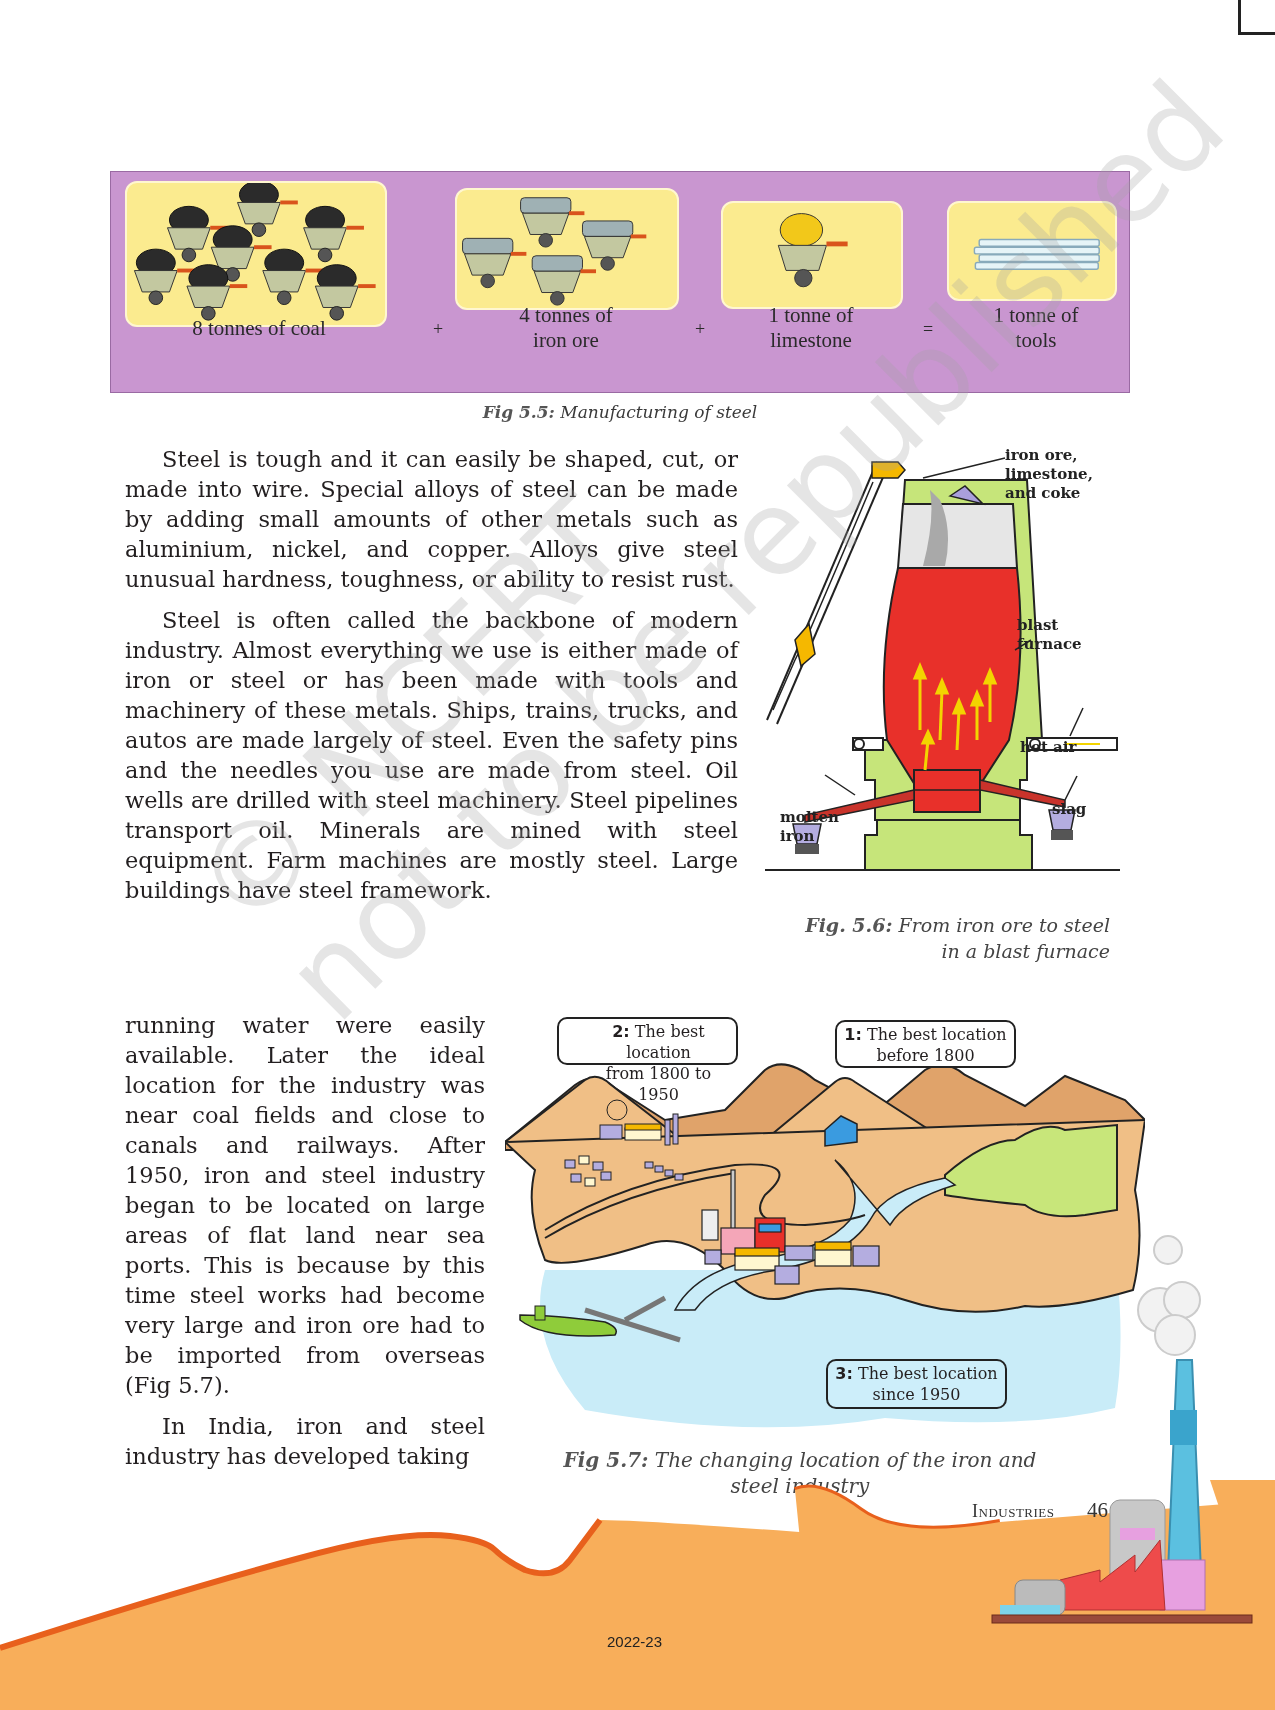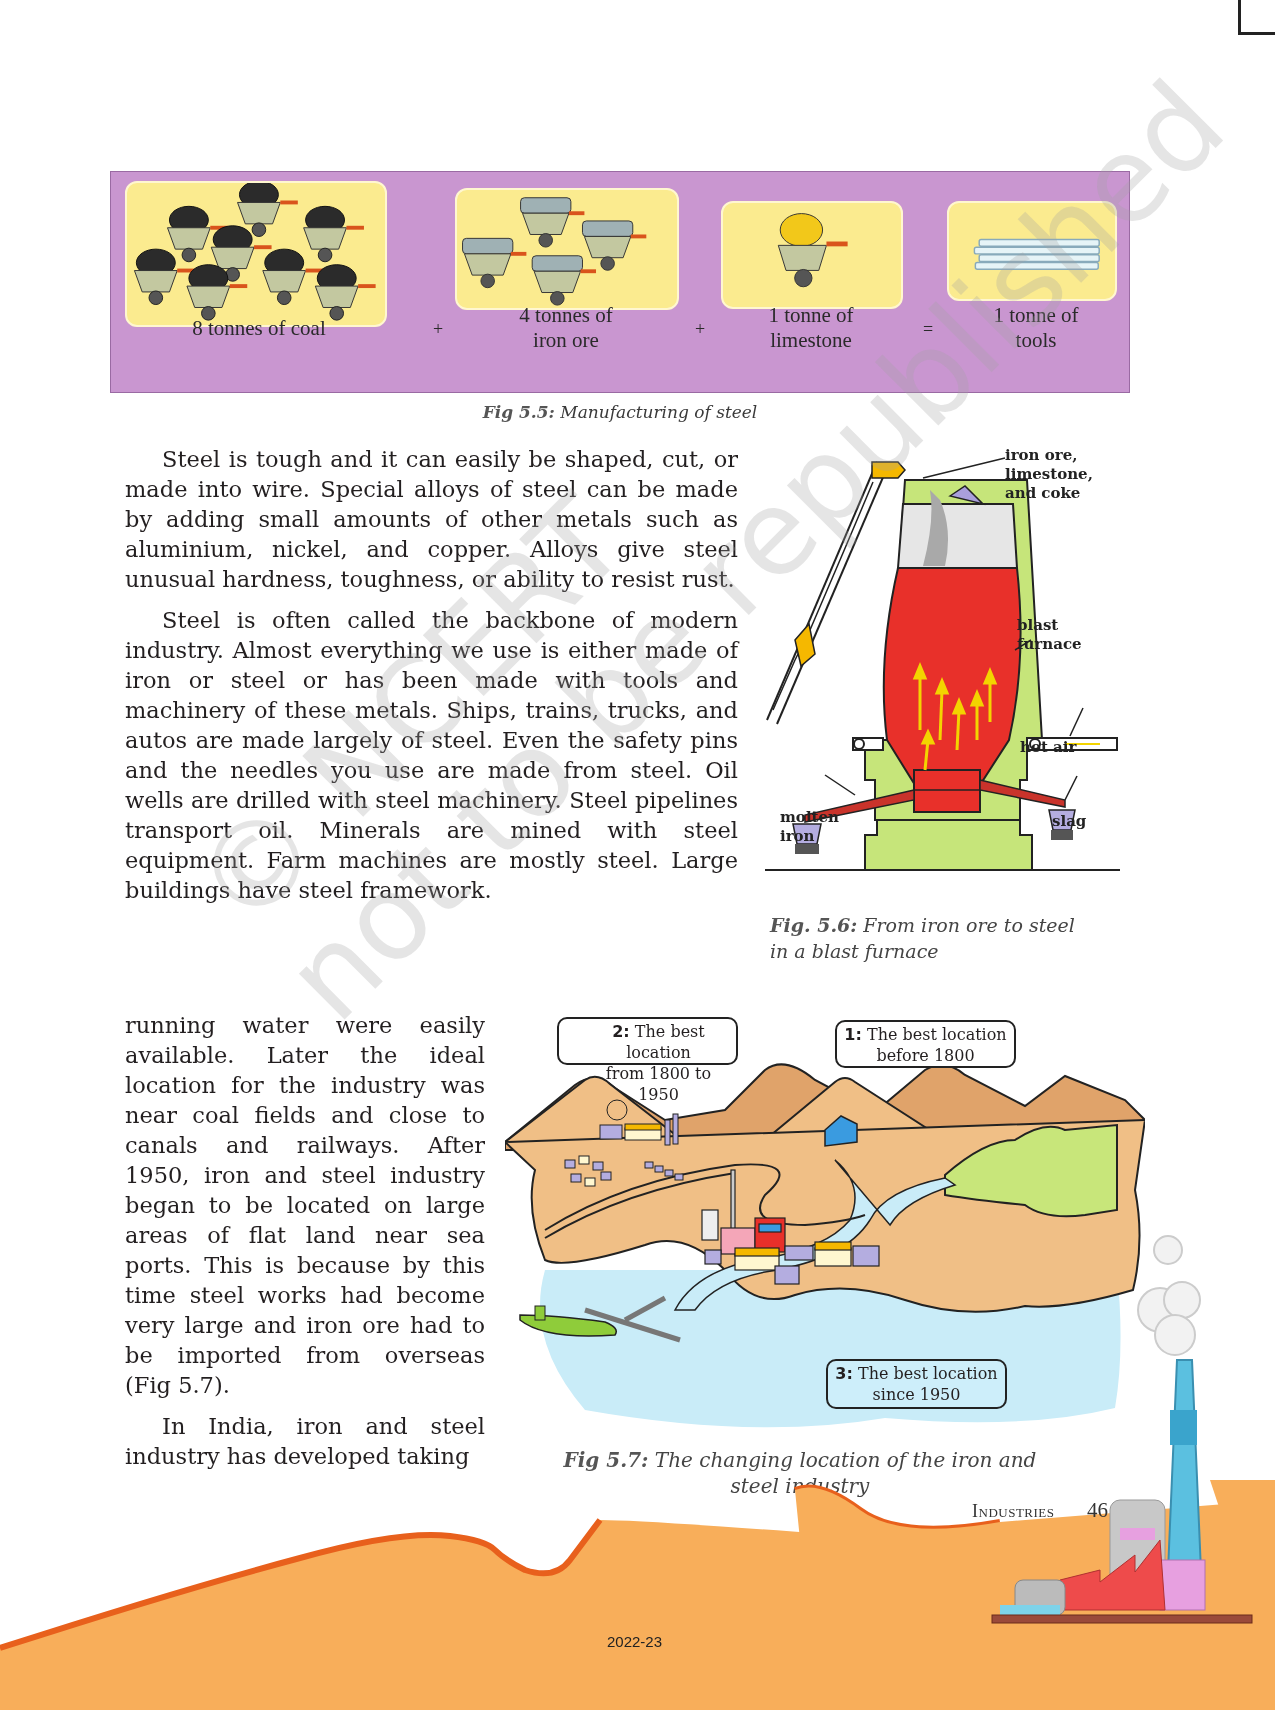--- a/index.html
+++ b/index.html
@@ -252,24 +252,24 @@
   </div>
   <div class="abs furnace-label" style="left:252px;top:176px;">
     <div>blast</div>
     <div>furnace</div>
   </div>
   <div class="abs furnace-label" style="left:255px;top:298px;">hot air</div>
   <div class="abs furnace-label" style="left:15px;top:368px;">
     <div>molten</div>
     <div>iron</div>
   </div>
-  <div class="abs furnace-label" style="left:287px;top:372px;">slag</div>
-</div>
-
-<div class="abs caption" style="left:770px;top:912px;width:340px;text-align:left;font-size:19px;line-height:26px;color:#444;">
+  <div class="abs furnace-label" style="left:287px;top:360px;">slag</div>
+</div>
+
+<div class="abs caption" style="left:770px;top:912px;width:340px;text-align:right;font-size:19px;line-height:26px;color:#444;">
   <div><b>Fig. 5.6:</b> <span>From iron ore to steel</span></div>
   <div>in a blast furnace</div>
 </div>
 
 <div class="abs" style="left:505px;top:1010px;width:640px;height:420px;">
   <svg viewBox="0 0 640 420" width="640" height="420">
 
     <path d="M40 260 Q20 330 80 400 Q250 430 380 408 Q520 420 610 398 Q620 340 612 260 Z" fill="#c9ecf8"></path>
 
     <path d="M0 132 L70 75 Q90 60 110 78 L160 110 L220 100 L260 60 Q280 45 310 70 L370 102 L420 60 Q440 48 460 65 L520 96 L560 66 L620 90 L640 110 L620 140 L0 140 Z" fill="#e0a36a" stroke="#222" stroke-width="2"></path>

